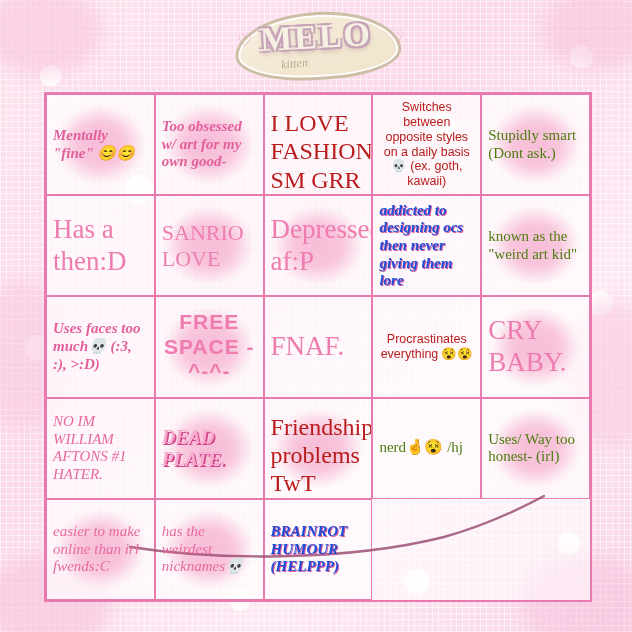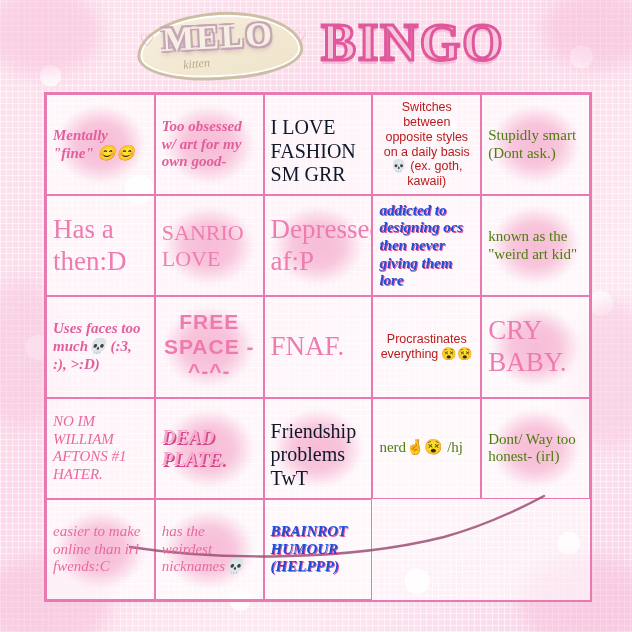--- a/index.html
+++ b/index.html
@@ -86,21 +86,21 @@
     background:radial-gradient(closest-side,#f7bcd6 0%, #f8c6dc 55%, rgba(248,198,220,0) 100%);
     filter:blur(2px);
     left:8%;top:10%;width:84%;height:80%;
     pointer-events:none;
   }
   .cell .txt{position:relative;z-index:2;line-height:1.18;}
   
   .s-bold-serif{font-family:"Liberation Serif",serif;font-weight:bold;font-style:italic;font-size:15px;color:#e25f9c;}
   .s-serif{font-family:"Liberation Serif",serif;font-size:15px;color:#4d7c0f;}
   .s-big{font-family:"Liberation Serif",serif;font-size:22px;color:#ef7fb2;}
-  .s-big2{font-family:"Liberation Serif",serif;font-size:20px;color:#0f172a;margin-top:14px;}
+  .s-big2{font-family:"Liberation Serif",serif;font-size:24px;color:#b91c1c;margin-top:14px;}
   .s-huge{font-family:"Liberation Serif",serif;font-size:27px;color:#ee7cb0;}
   .s-small{font-family:"Liberation Sans",sans-serif;font-size:12.5px;color:#b91c1c;text-align:center;}
   .s-script{font-family:"Liberation Serif",serif;font-style:italic;font-size:15px;color:#e8699f;}
   .s-mono{font-family:"Liberation Sans",sans-serif;font-weight:bold;font-size:13px;color:#e25f9c;letter-spacing:.5px;}
   .s-free{font-family:"Liberation Sans",sans-serif;font-weight:bold;font-size:21px;color:#ef7ab0;letter-spacing:1px;line-height:1.05;text-align:center;width:100%;}
   .s-shadow{font-family:"Liberation Serif",serif;font-weight:bold;font-style:italic;font-size:19px;color:#f6a9cd;text-shadow:1.5px 1.5px 0 #d4488b;}
   .s-outline{font-family:"Liberation Serif",serif;font-weight:bold;font-style:italic;font-size:15px;color:#1d4ed8;text-shadow:1px 1px 0 #d9559a;}
   .s-realism{font-family:"Liberation Serif",serif;font-weight:bold;font-style:italic;font-size:15px;color:#f7b7d3;text-shadow:1.4px 1.4px 0 #d4488b;}
   .cell.center-txt{justify-content:flex-start;text-align:center;}
   
@@ -119,21 +119,20 @@
 <div class="blob" style="right:-18px;bottom:-18px;width:130px;height:95px;background:#f8c2dc;"></div>
 
 <div id="title-row">
   <div id="logo-wrap">
     <div id="logo-ribbon"></div>
     <span class="heart-deco" style="left:16px;top:22px;">♡</span>
     <span class="heart-deco" style="right:6px;top:18px;">♡</span>
     <div id="logo-word">MELO</div>
     <div id="logo-sub">kitten</div>
   </div>
-  <div id="bingo-word">BINGO</div>
 </div>
 
 <div id="card">
     <div class="cell">
       <div class="splotch"></div>
       <div class="txt s-bold-serif">Mentally "fine" 😊😊</div>
     </div>
     <div class="cell">
       <div class="splotch"></div>
       <div class="txt s-bold-serif">Too obsessed w/ art for my own good-</div>
@@ -192,21 +191,21 @@
     </div>
     <div class="cell">
       <div class="splotch"></div>
       <div class="txt s-big2">Friendship problems TwT</div>
     </div>
     <div class="cell">
       <div class="txt s-serif">nerd🤞😵 /hj</div>
     </div>
     <div class="cell">
       <div class="splotch"></div>
-      <div class="txt s-serif">Dont/ Way too honest- (irl)</div>
+      <div class="txt s-serif">Uses/ Way too honest- (irl)</div>
     </div>
     <div class="cell">
       <div class="splotch"></div>
       <div class="txt s-script">easier to make online than irl fwends:C</div>
     </div>
     <div class="cell">
       <div class="splotch"></div>
       <div class="txt s-script">has the weirdest nicknames💀</div>
     </div>
     <div class="cell">

